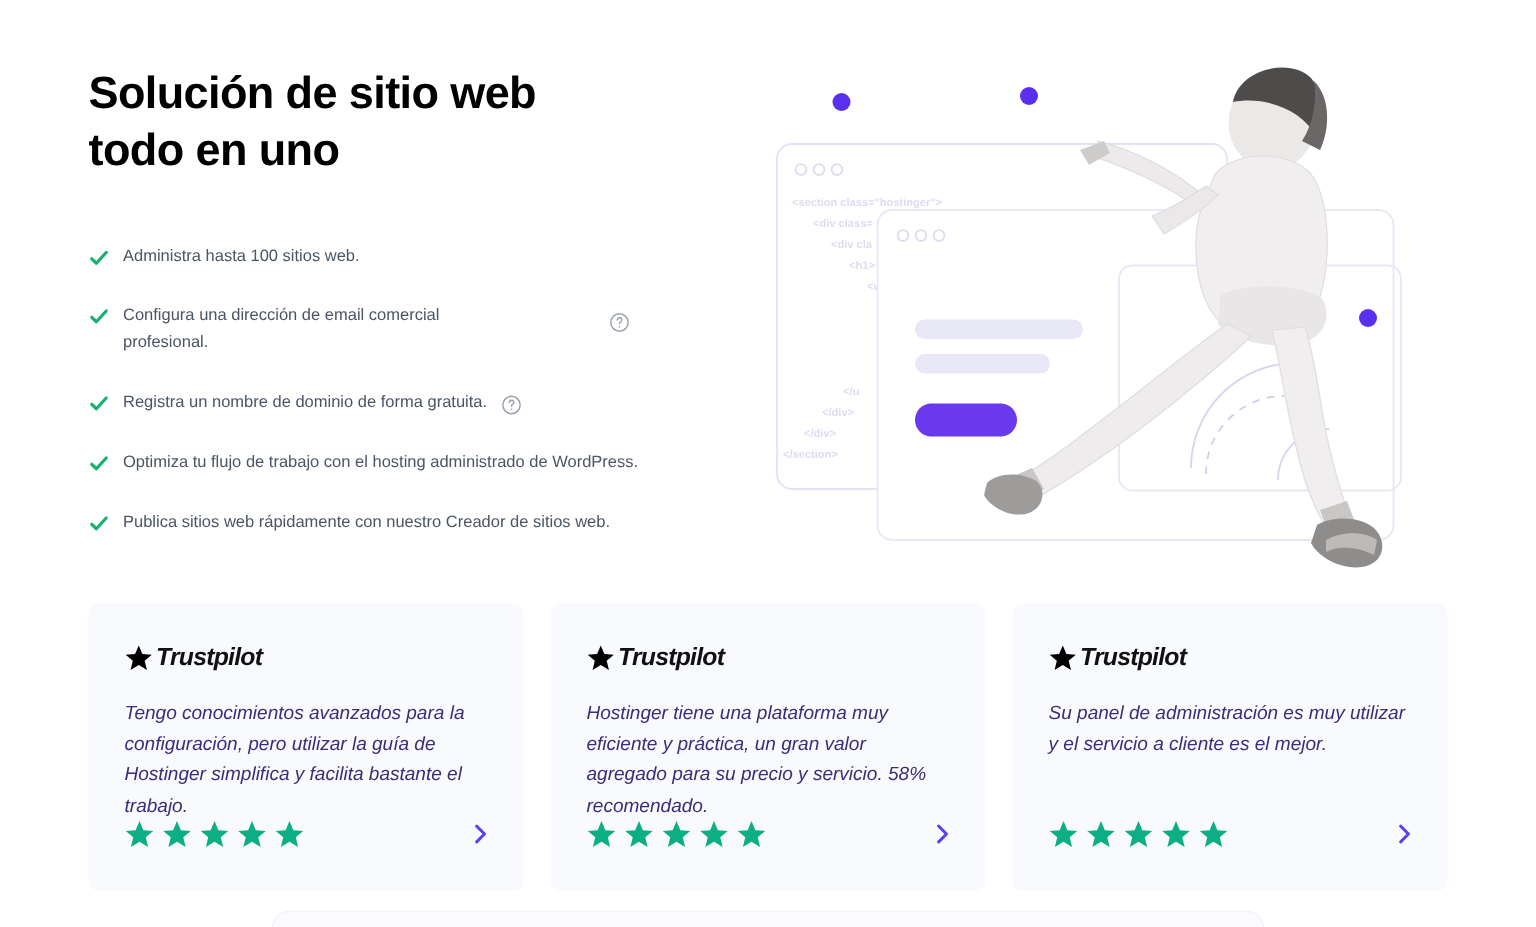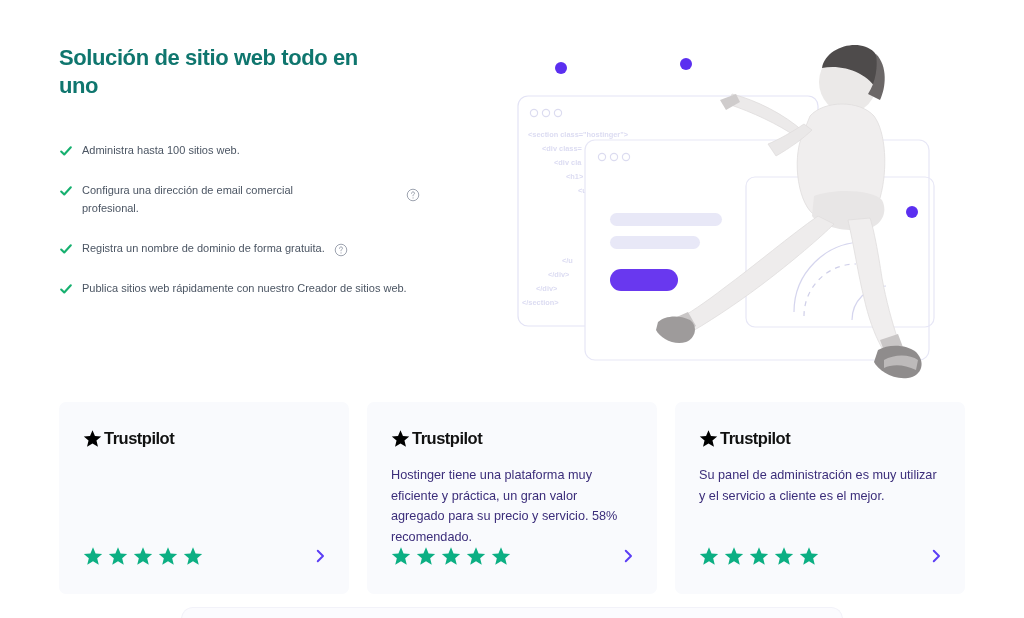--- a/index.html
+++ b/index.html
@@ -28,25 +28,25 @@
 
   
   .left-col {
     position: absolute;
     left: 59px;
     top: 44px;
     width: 400px;
   }
 
   .headline {
-    font-size: 22px;
+    font-size: 30px;
     line-height: 1.26;
     font-weight: bold;
     letter-spacing: -0.4px;
-    color: #0f766e;
+    color: #000000;
     width: 330px;
   }
 
   .feature-list {
     margin-top: 43px;
     list-style: none;
   }
 
   .feature-item {
     position: relative;
@@ -110,20 +110,21 @@
     gap: 18px;
   }
 
   .card {
     width: 290px;
     height: 192px;
     background: #f9fafd;
     border-radius: 7px;
     padding: 26px 24px 0 24px;
     position: relative;
+    font-style: italic;
   }
 
   .tp-logo {
     display: flex;
     align-items: center;
     gap: 2px;
     height: 20px;
   }
   .tp-star { width: 19px; height: 19px; color: #000000; }
   .tp-star svg { display: block; }
@@ -225,20 +226,28 @@
         <span class="feature-text">Registra un nombre de dominio de forma gratuita.</span>
         <span class="help-icon help-inline">
           <svg viewBox="0 0 16 16" width="14" height="14" fill="none" stroke="currentColor" stroke-width="1.1">
             <circle cx="8" cy="8" r="6.6"></circle>
             <path d="M6.3 6.1c0-1 .8-1.7 1.75-1.7s1.7.7 1.7 1.6c0 .85-.6 1.2-1.1 1.55-.42.3-.6.6-.6 1.05v.3" stroke-linecap="round"></path>
             <circle cx="8.05" cy="11.3" r="0.62" fill="currentColor" stroke="none"></circle>
           </svg>
         </span>
       </li>
 
+      <li class="feature-item">
+        <span class="check-icon">
+          <svg viewBox="0 0 16 16" width="14" height="14" fill="none" stroke="currentColor" stroke-width="2.4" stroke-linecap="round" stroke-linejoin="round">
+            <path d="M2.5 8.6 L6 12 L13.5 3.8"></path>
+          </svg>
+        </span>
+        <span class="feature-text">Optimiza tu flujo de trabajo con el hosting administrado de WordPress.</span>
+      </li>
 
       <li class="feature-item">
         <span class="check-icon">
           <svg viewBox="0 0 16 16" width="14" height="14" fill="none" stroke="currentColor" stroke-width="2.4" stroke-linecap="round" stroke-linejoin="round">
             <path d="M2.5 8.6 L6 12 L13.5 3.8"></path>
           </svg>
         </span>
         <span class="feature-text" style="max-width:330px">Publica sitios web rápidamente con nuestro Creador de sitios web.</span>
       </li>
 
@@ -326,20 +335,21 @@
 
     <div class="card">
       <div class="tp-logo">
         <span class="tp-star">
           <svg viewBox="0 0 24 24" width="19" height="19" fill="currentColor">
             <path d="M12 1.6 L15.1 8.9 L23 9.5 L17 14.6 L18.9 22.4 L12 18.2 L5.1 22.4 L7 14.6 L1 9.5 L8.9 8.9 Z"></path>
           </svg>
         </span>
         <span class="tp-word">Trustpilot</span>
       </div>
+      <p class="card-quote">Tengo conocimientos avanzados para la configuración, pero utilizar la guía de Hostinger simplifica y facilita bastante el trabajo.</p>
       <div class="card-footer">
         <div class="rating">
           <span class="rstar">
               <svg viewBox="0 0 24 24" width="20" height="20" fill="currentColor">
                 <path d="M12 1.6 L15.1 8.9 L23 9.5 L17 14.6 L18.9 22.4 L12 18.2 L5.1 22.4 L7 14.6 L1 9.5 L8.9 8.9 Z"></path>
               </svg>
             </span>
           <span class="rstar">
               <svg viewBox="0 0 24 24" width="20" height="20" fill="currentColor">
                 <path d="M12 1.6 L15.1 8.9 L23 9.5 L17 14.6 L18.9 22.4 L12 18.2 L5.1 22.4 L7 14.6 L1 9.5 L8.9 8.9 Z"></path>

